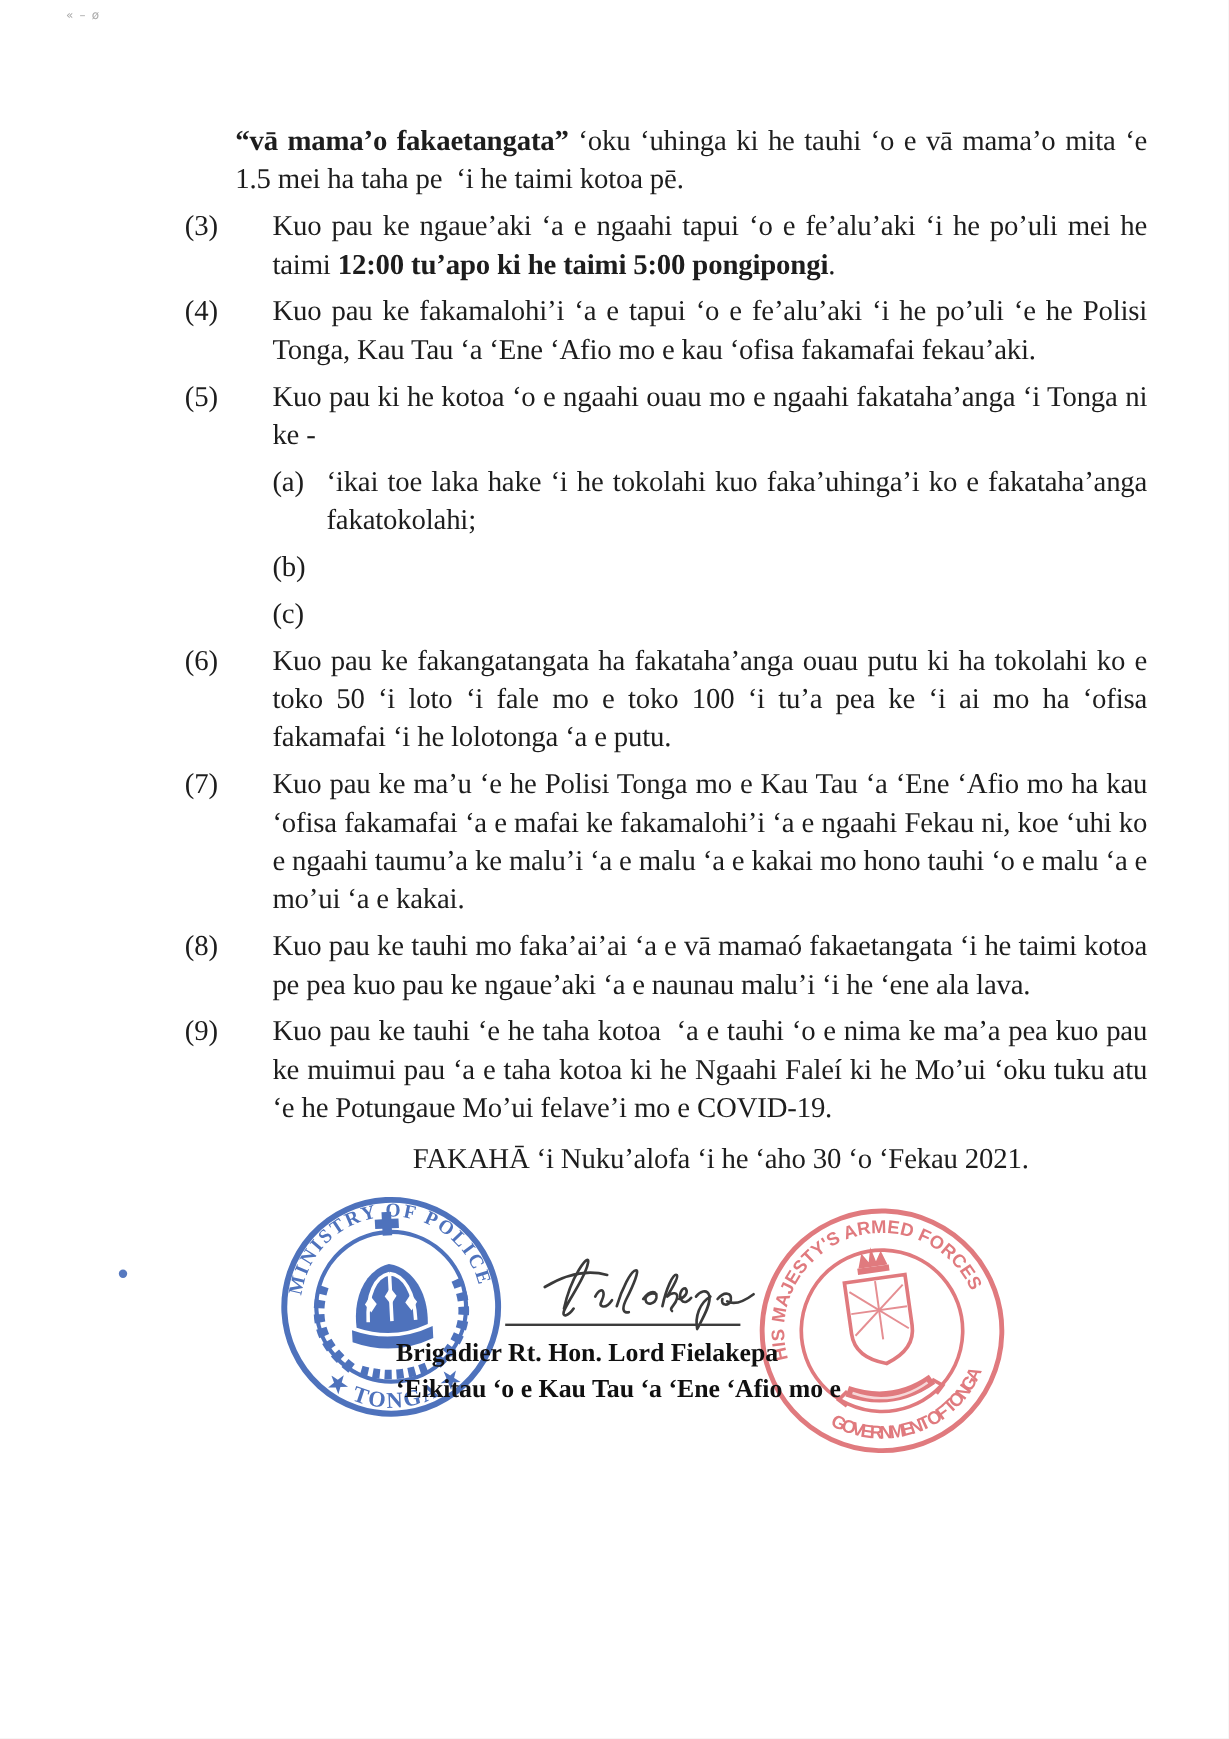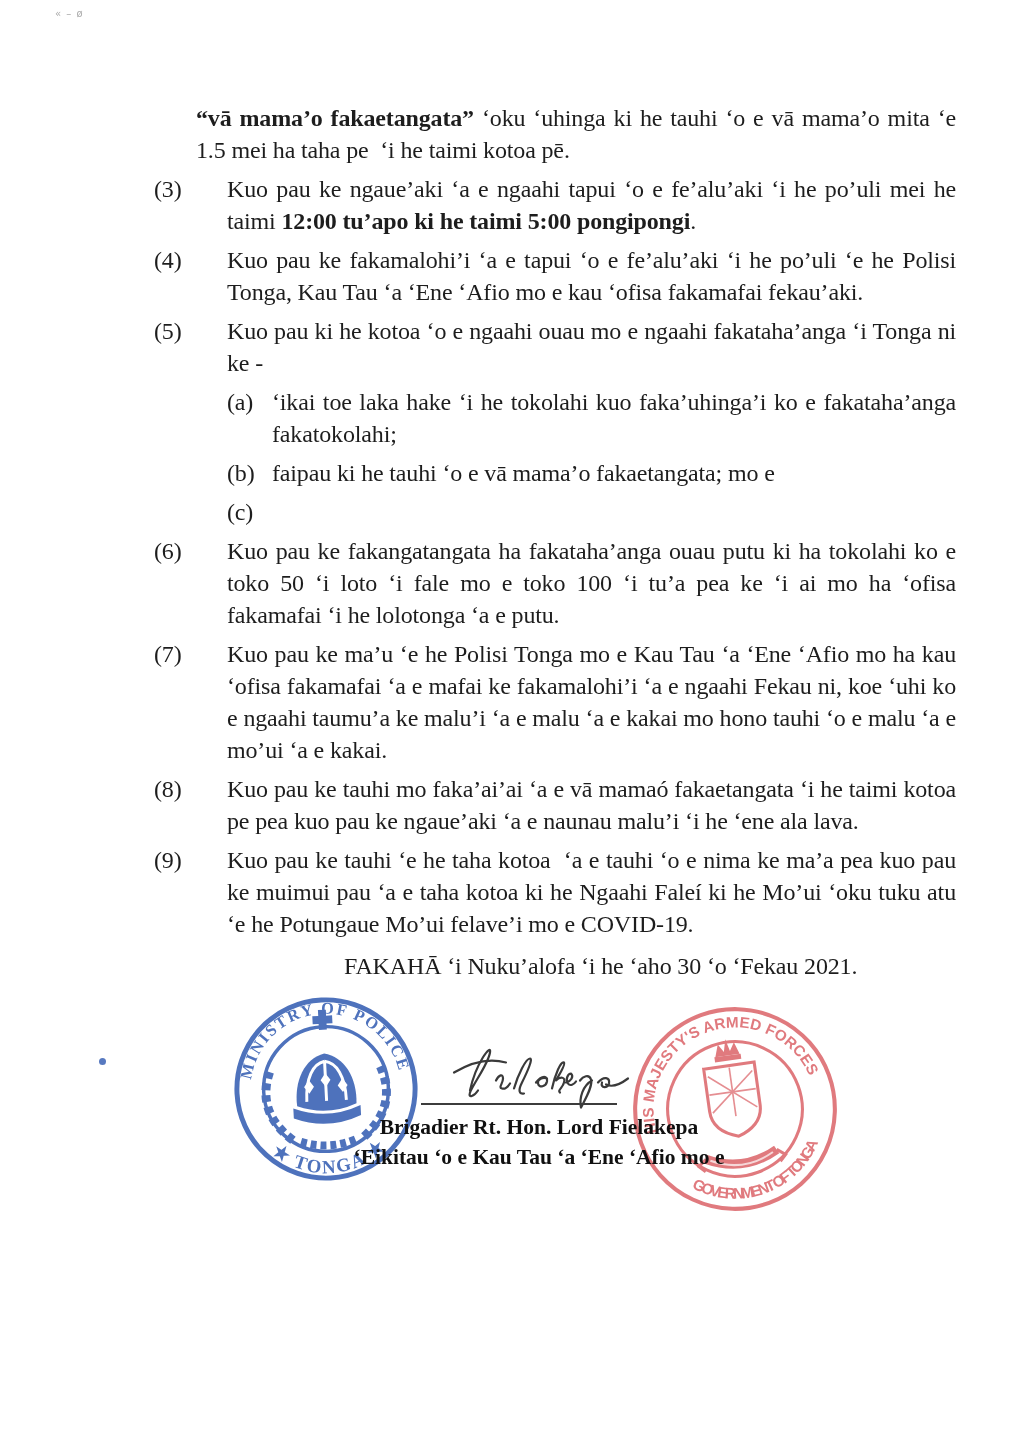--- a/index.html
+++ b/index.html
@@ -40,22 +40,22 @@
   .blue-fill{fill:var(--police-blue,#3a62b5);}
   .blue-text{fill:var(--police-blue,#3a62b5);font-family:"Liberation Serif",serif;font-weight:bold;}
   .red-stroke{stroke:var(--forces-red,#dd6b70);fill:none;}
   .red-fill{fill:var(--forces-red,#dd6b70);}
   .red-text{fill:var(--forces-red,#dd6b70);font-family:"Liberation Sans",sans-serif;font-weight:bold;}
 
   
   .sig-svg{position:absolute;left:440px;top:1030px;}
   .sig-line{position:absolute;left:421px;top:1103px;width:196px;height:2px;background:#3c3c3c;}
   .sigblock{
-    position:absolute;left:348px;top:1112px;width:382px;
-    text-align:center;font-weight:bold;font-size:21.5px;line-height:30px;color:#101010;
+    position:absolute;left:330px;top:1112px;width:382px;
+    font-weight:bold;font-size:21.5px;line-height:30px;color:#101010;
   }
   .ink-dot{
     position:absolute;left:99px;top:1058px;width:7px;height:7px;border-radius:50%;
     background:var(--police-blue,#3a62b5);opacity:.85;
   }
 </style>
 </head>
 <body>
 
 <div class="page">
@@ -78,21 +78,20 @@
         <div class="para numbered">
           <span class="lab">(5)</span>
           <div class="txt"><span>Kuo pau ki he kotoa ‘o e ngaahi ouau mo e ngaahi fakataha’anga ‘i Tonga ni ke -</span></div>
         </div>
         <div class="para sub">
           <span class="lab">(a)</span>
           <div class="txt"><span>‘ikai toe laka hake ‘i he tokolahi kuo faka’uhinga’i ko e fakataha’anga fakatokolahi;</span></div>
         </div>
         <div class="para sub">
           <span class="lab">(b)</span>
-          <div class="txt"><span>faipau ki he tauhi ‘o e vā mama’o fakaetangata; mo e</span></div>
         </div>
         <div class="para sub">
           <span class="lab">(c)</span>
         </div>
         <div class="para numbered">
           <span class="lab">(6)</span>
           <div class="txt"><span>Kuo pau ke fakangatangata ha fakataha’anga ouau putu ki ha tokolahi ko e toko 50 ‘i loto ‘i fale mo e toko 100 ‘i tu’a pea ke ‘i ai mo ha ‘ofisa fakamafai ‘i he lolotonga ‘a e putu.</span></div>
         </div>
         <div class="para numbered">
           <span class="lab">(7)</span>

